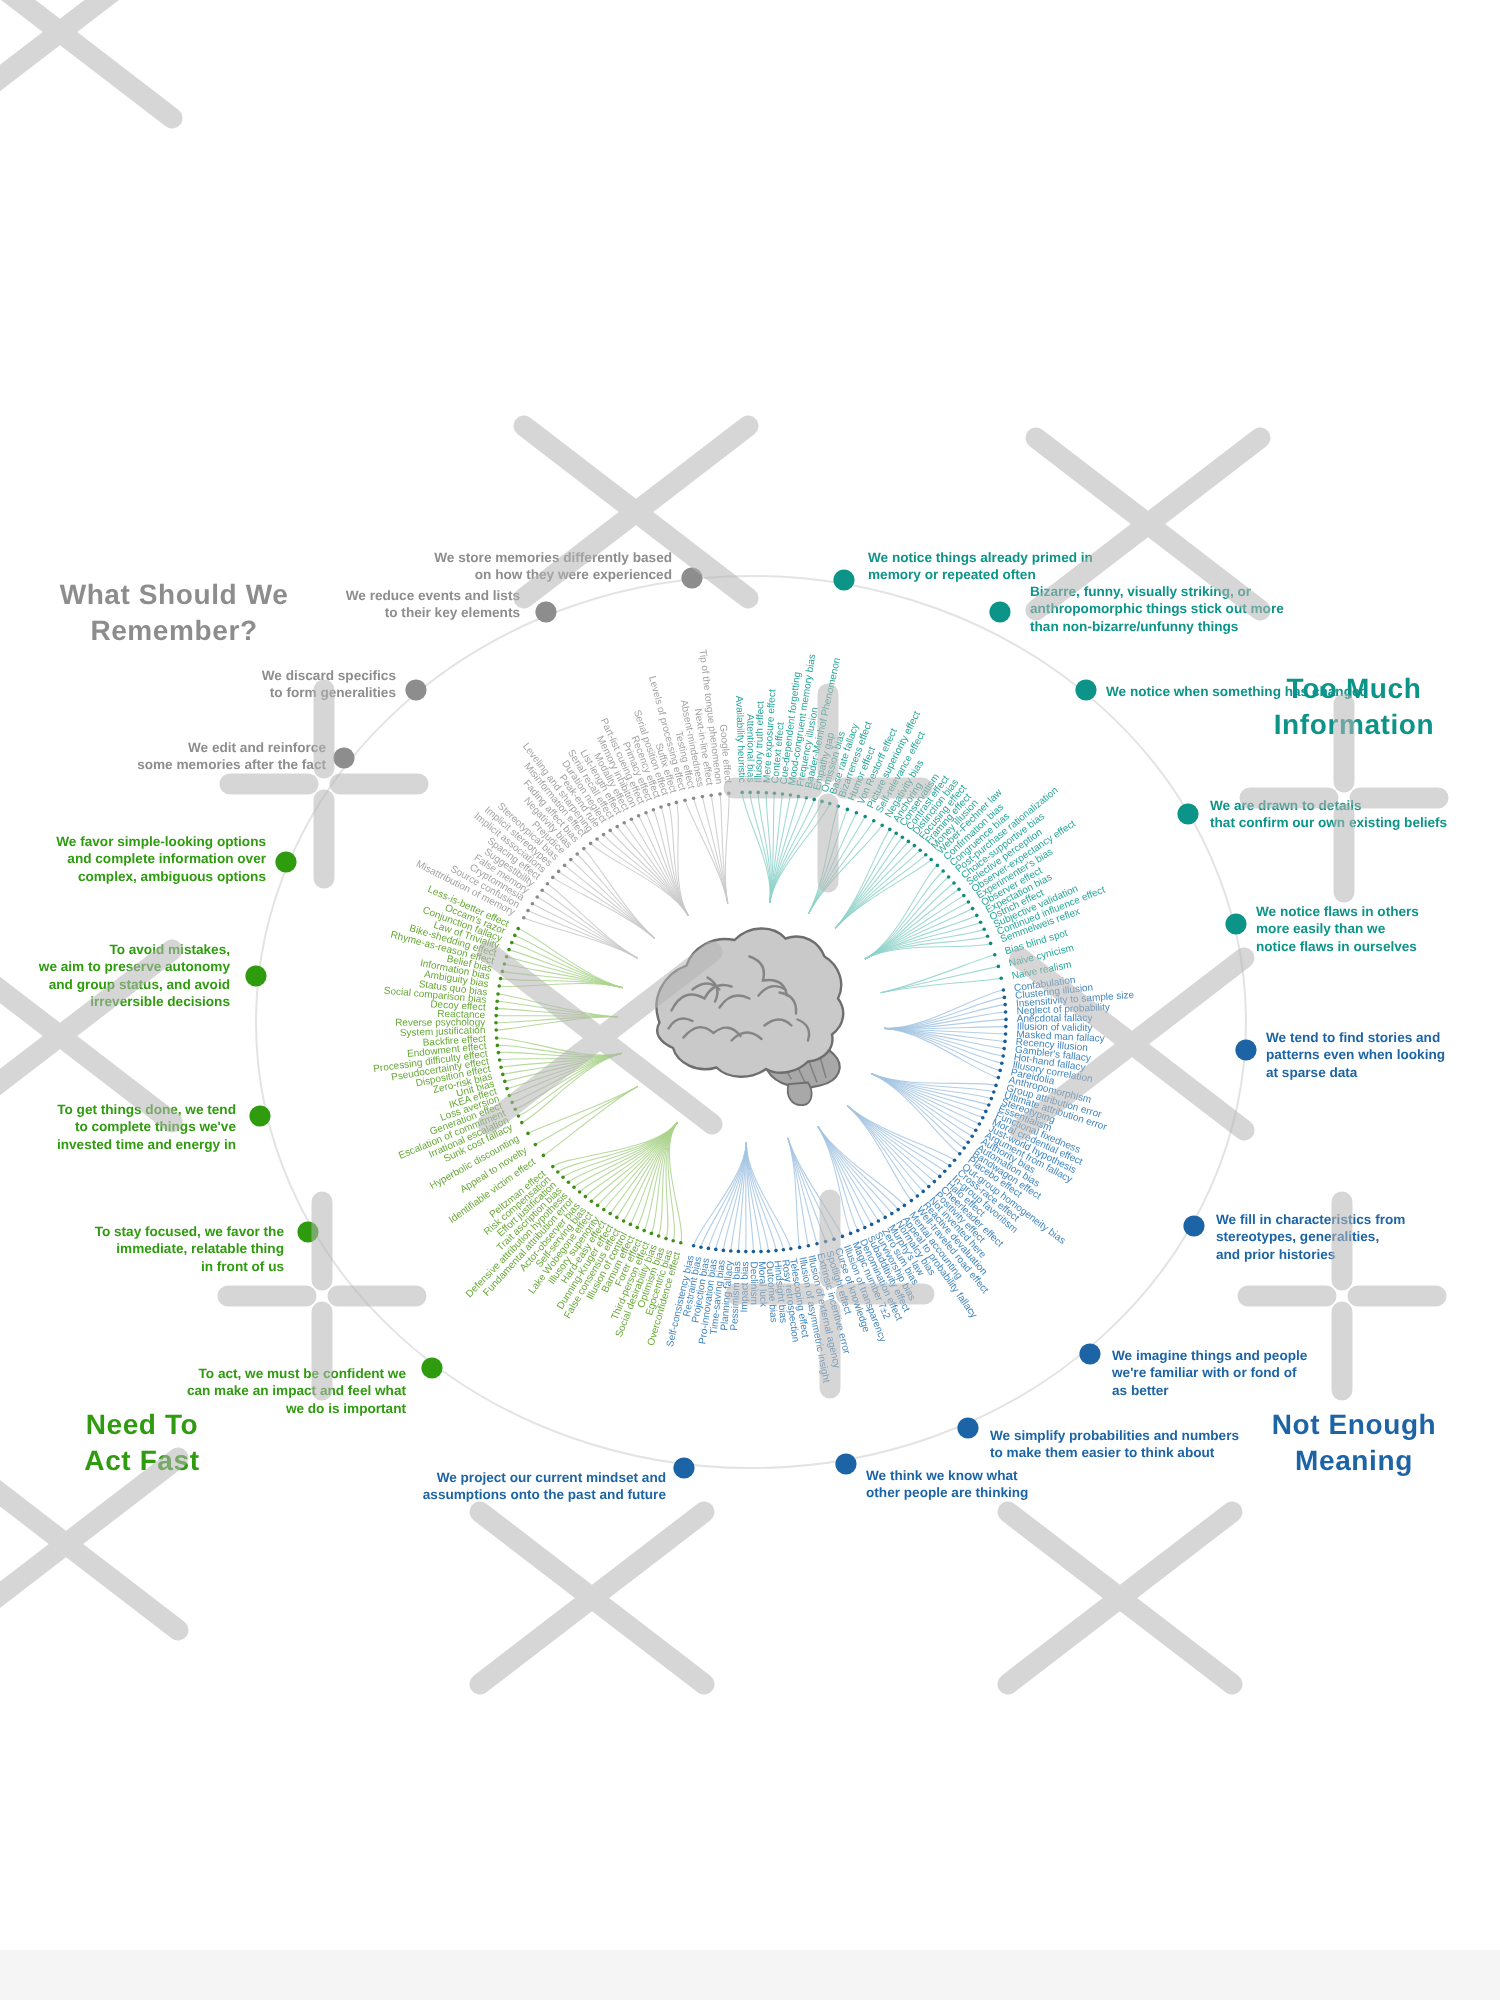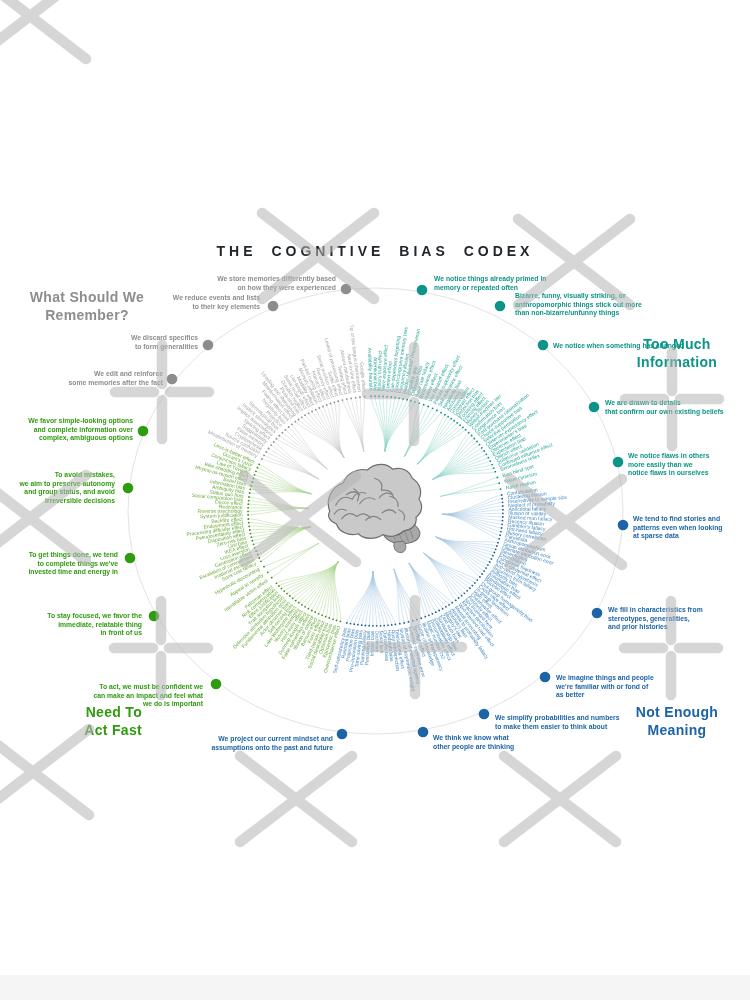--- a/index.html
+++ b/index.html
@@ -15,28 +15,27 @@
   #qh-not-enough{left:597px;top:703px;width:160px;}
   #qh-act-fast{left:0;top:703px;width:142px;}
   #diagram{position:absolute;left:0;top:0;}
   svg text{font-family:"Liberation Sans",sans-serif;}
   .bottom-strip{position:absolute;left:0;top:975px;width:750px;height:25px;background:#f5f5f6;}
 </style>
 </head>
 <body>
 
 <div id="stage">
-  <div class="title" style="color: rgb(33, 38, 44);">THE COGNITIVE BIAS CODEX</div>
   <div class="qheading" id="qh-remember" style="color: rgb(141, 141, 141); padding-left: 16px;">What Should We
 Remember?</div>
   <div class="qheading" id="qh-too-much" style="color: rgb(13, 148, 136); margin-top: 47px;">Too Much
 Information</div>
   <div class="qheading" id="qh-not-enough" style="color: rgb(28, 100, 165);">Not Enough
 Meaning</div>
-  <div class="qheading" id="qh-act-fast" style="color: rgb(47, 155, 14); text-align: right;">Need To
+  <div class="qheading" id="qh-act-fast" style="color: rgb(47, 155, 14);">Need To
 Act Fast</div>
   <svg id="diagram" width="750" height="1000" viewBox="0 0 750 1000">
       <ellipse cx="375.5" cy="511" rx="247.5" ry="223" fill="none" stroke="#e3e3e3" stroke-width="1"></ellipse>
       <g>
         <path d="M 318.8 479.1 C 302.0 469.6 271.9 463.4 261.9 458.9" fill="none" stroke="#c9c9c9" stroke-width="0.55" opacity="0.85"></path>
         <circle cx="261.9" cy="458.9" r="0.9" fill="#8a8a8a"></circle>
         <text transform="translate(257.1,456.6) rotate(27.0)" font-size="5" fill="#a3a3a3" text-anchor="end" dominant-baseline="middle">Misattribution of memory</text>
         <path d="M 318.8 479.1 C 302.0 469.6 273.8 460.2 264.0 455.3" fill="none" stroke="#c9c9c9" stroke-width="0.55" opacity="0.85"></path>
         <circle cx="264.0" cy="455.3" r="0.9" fill="#8a8a8a"></circle>
         <text transform="translate(259.3,452.9) rotate(29.0)" font-size="5" fill="#a3a3a3" text-anchor="end" dominant-baseline="middle">Source confusion</text>

